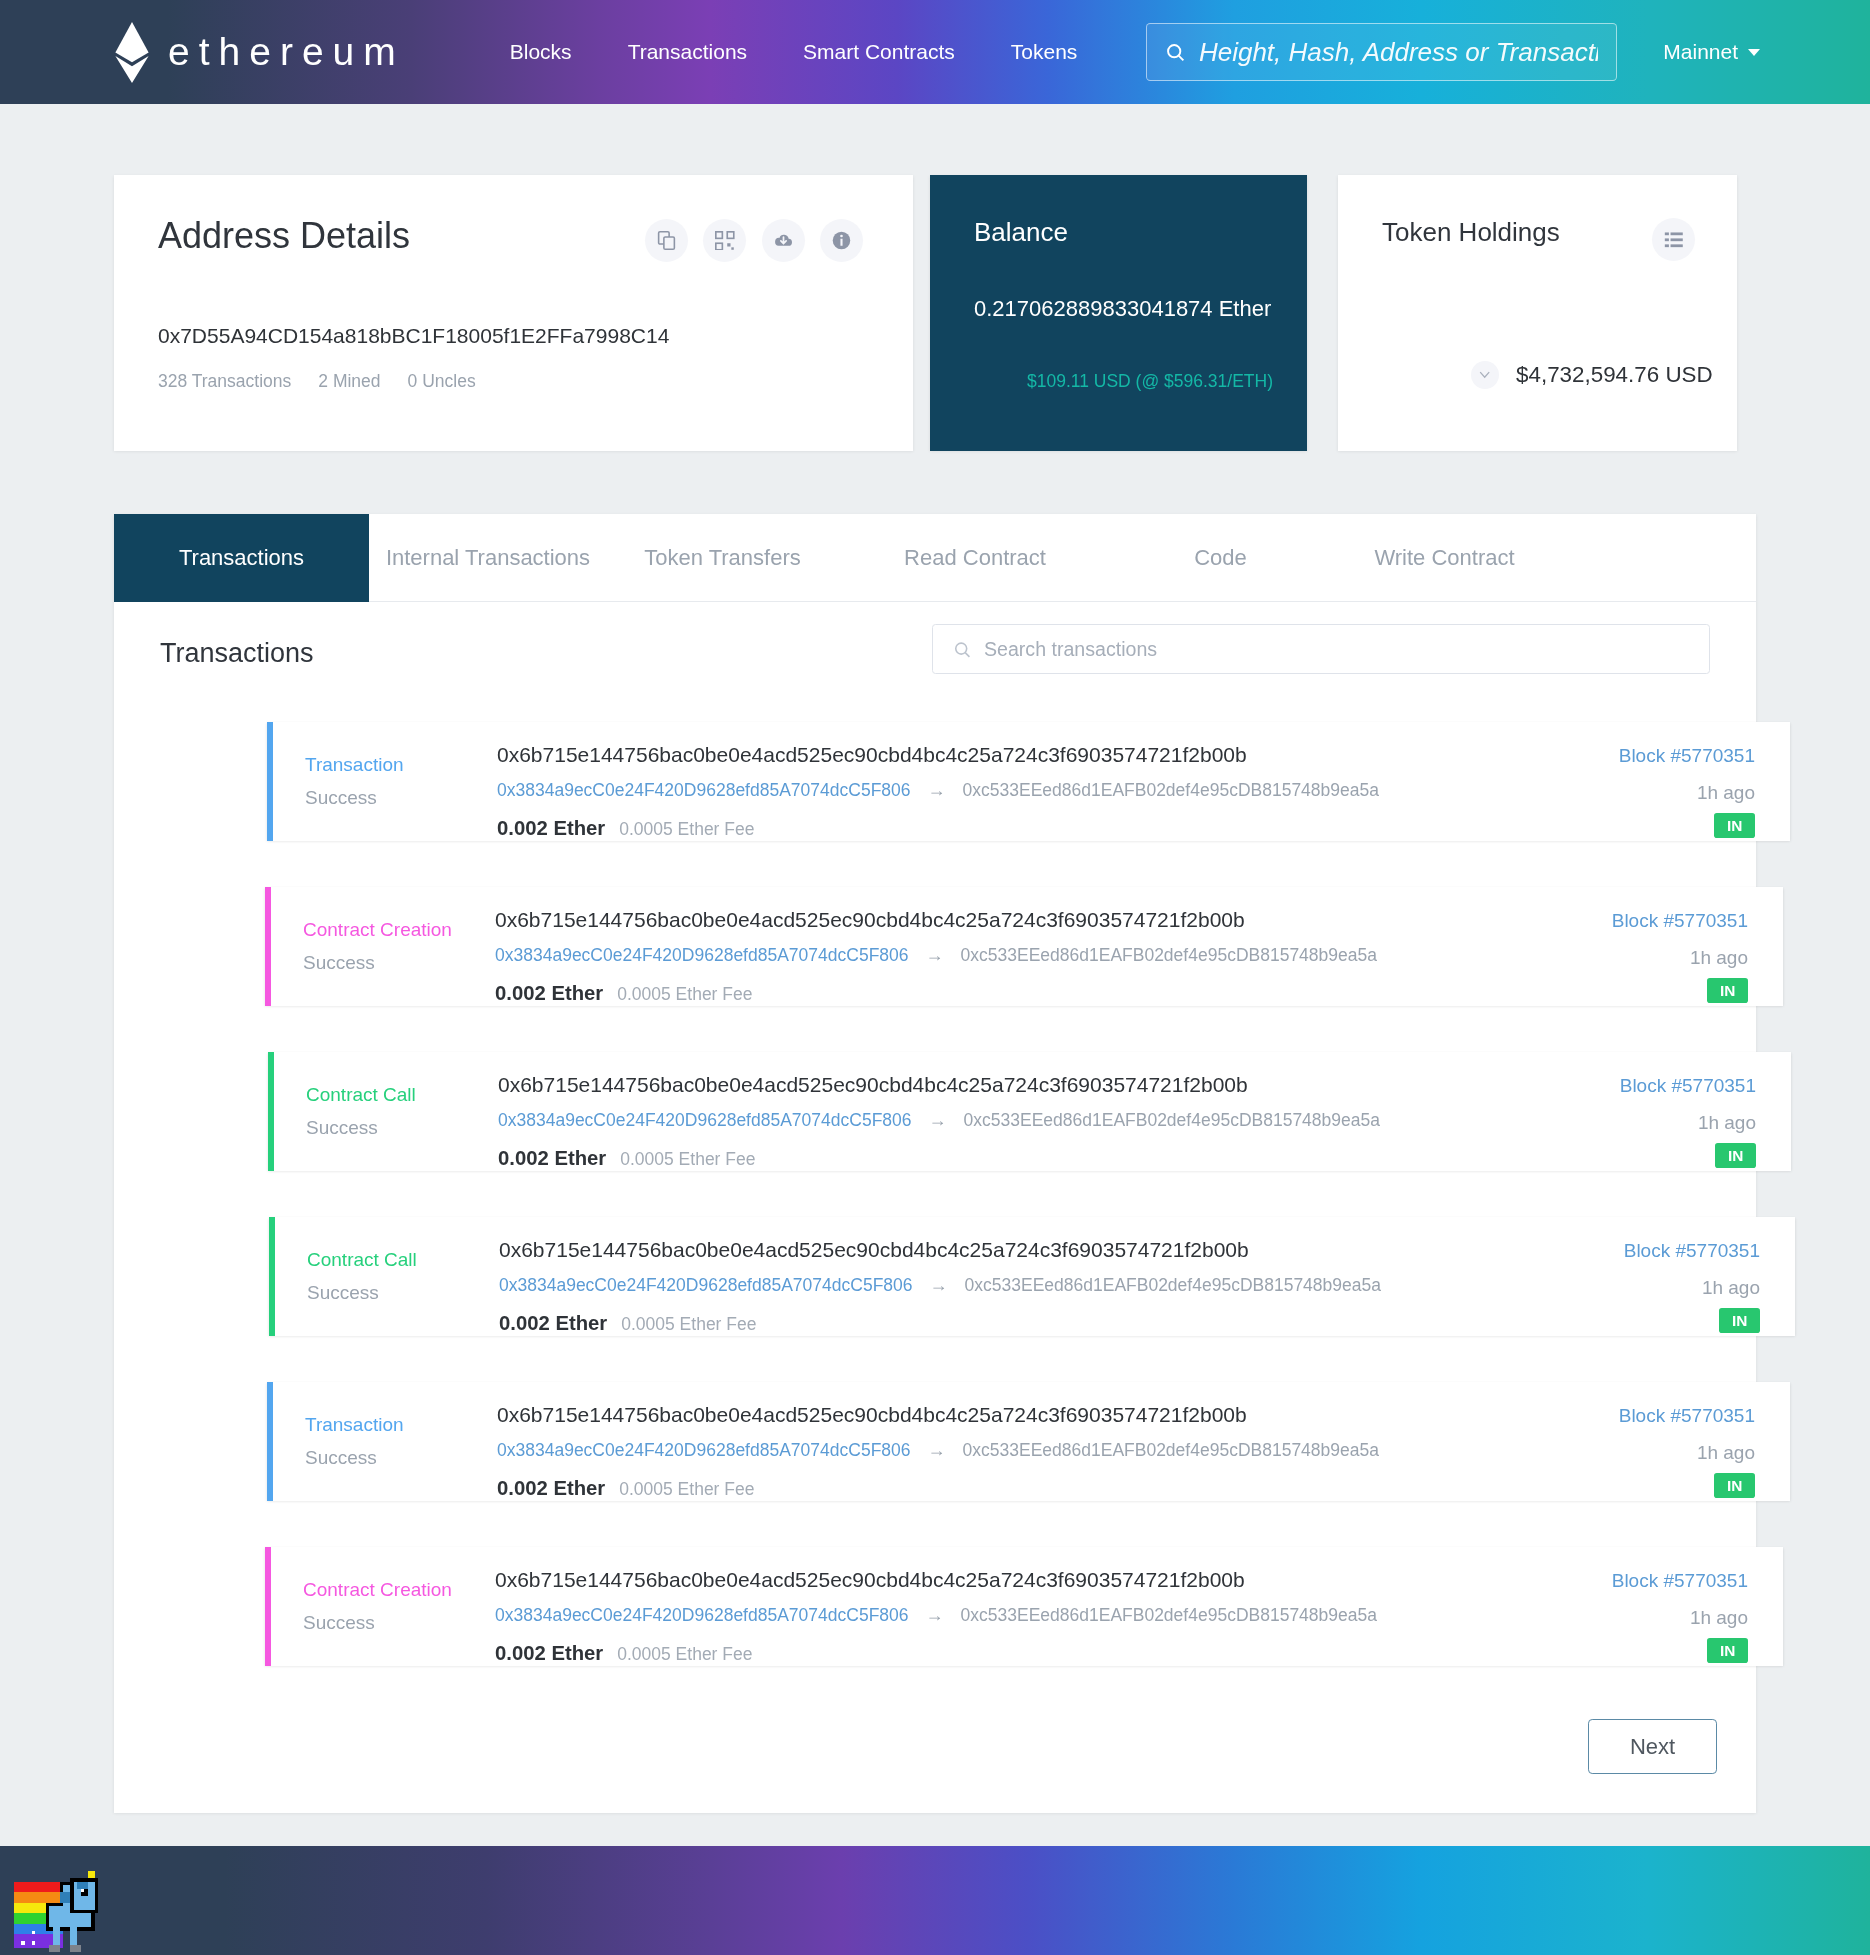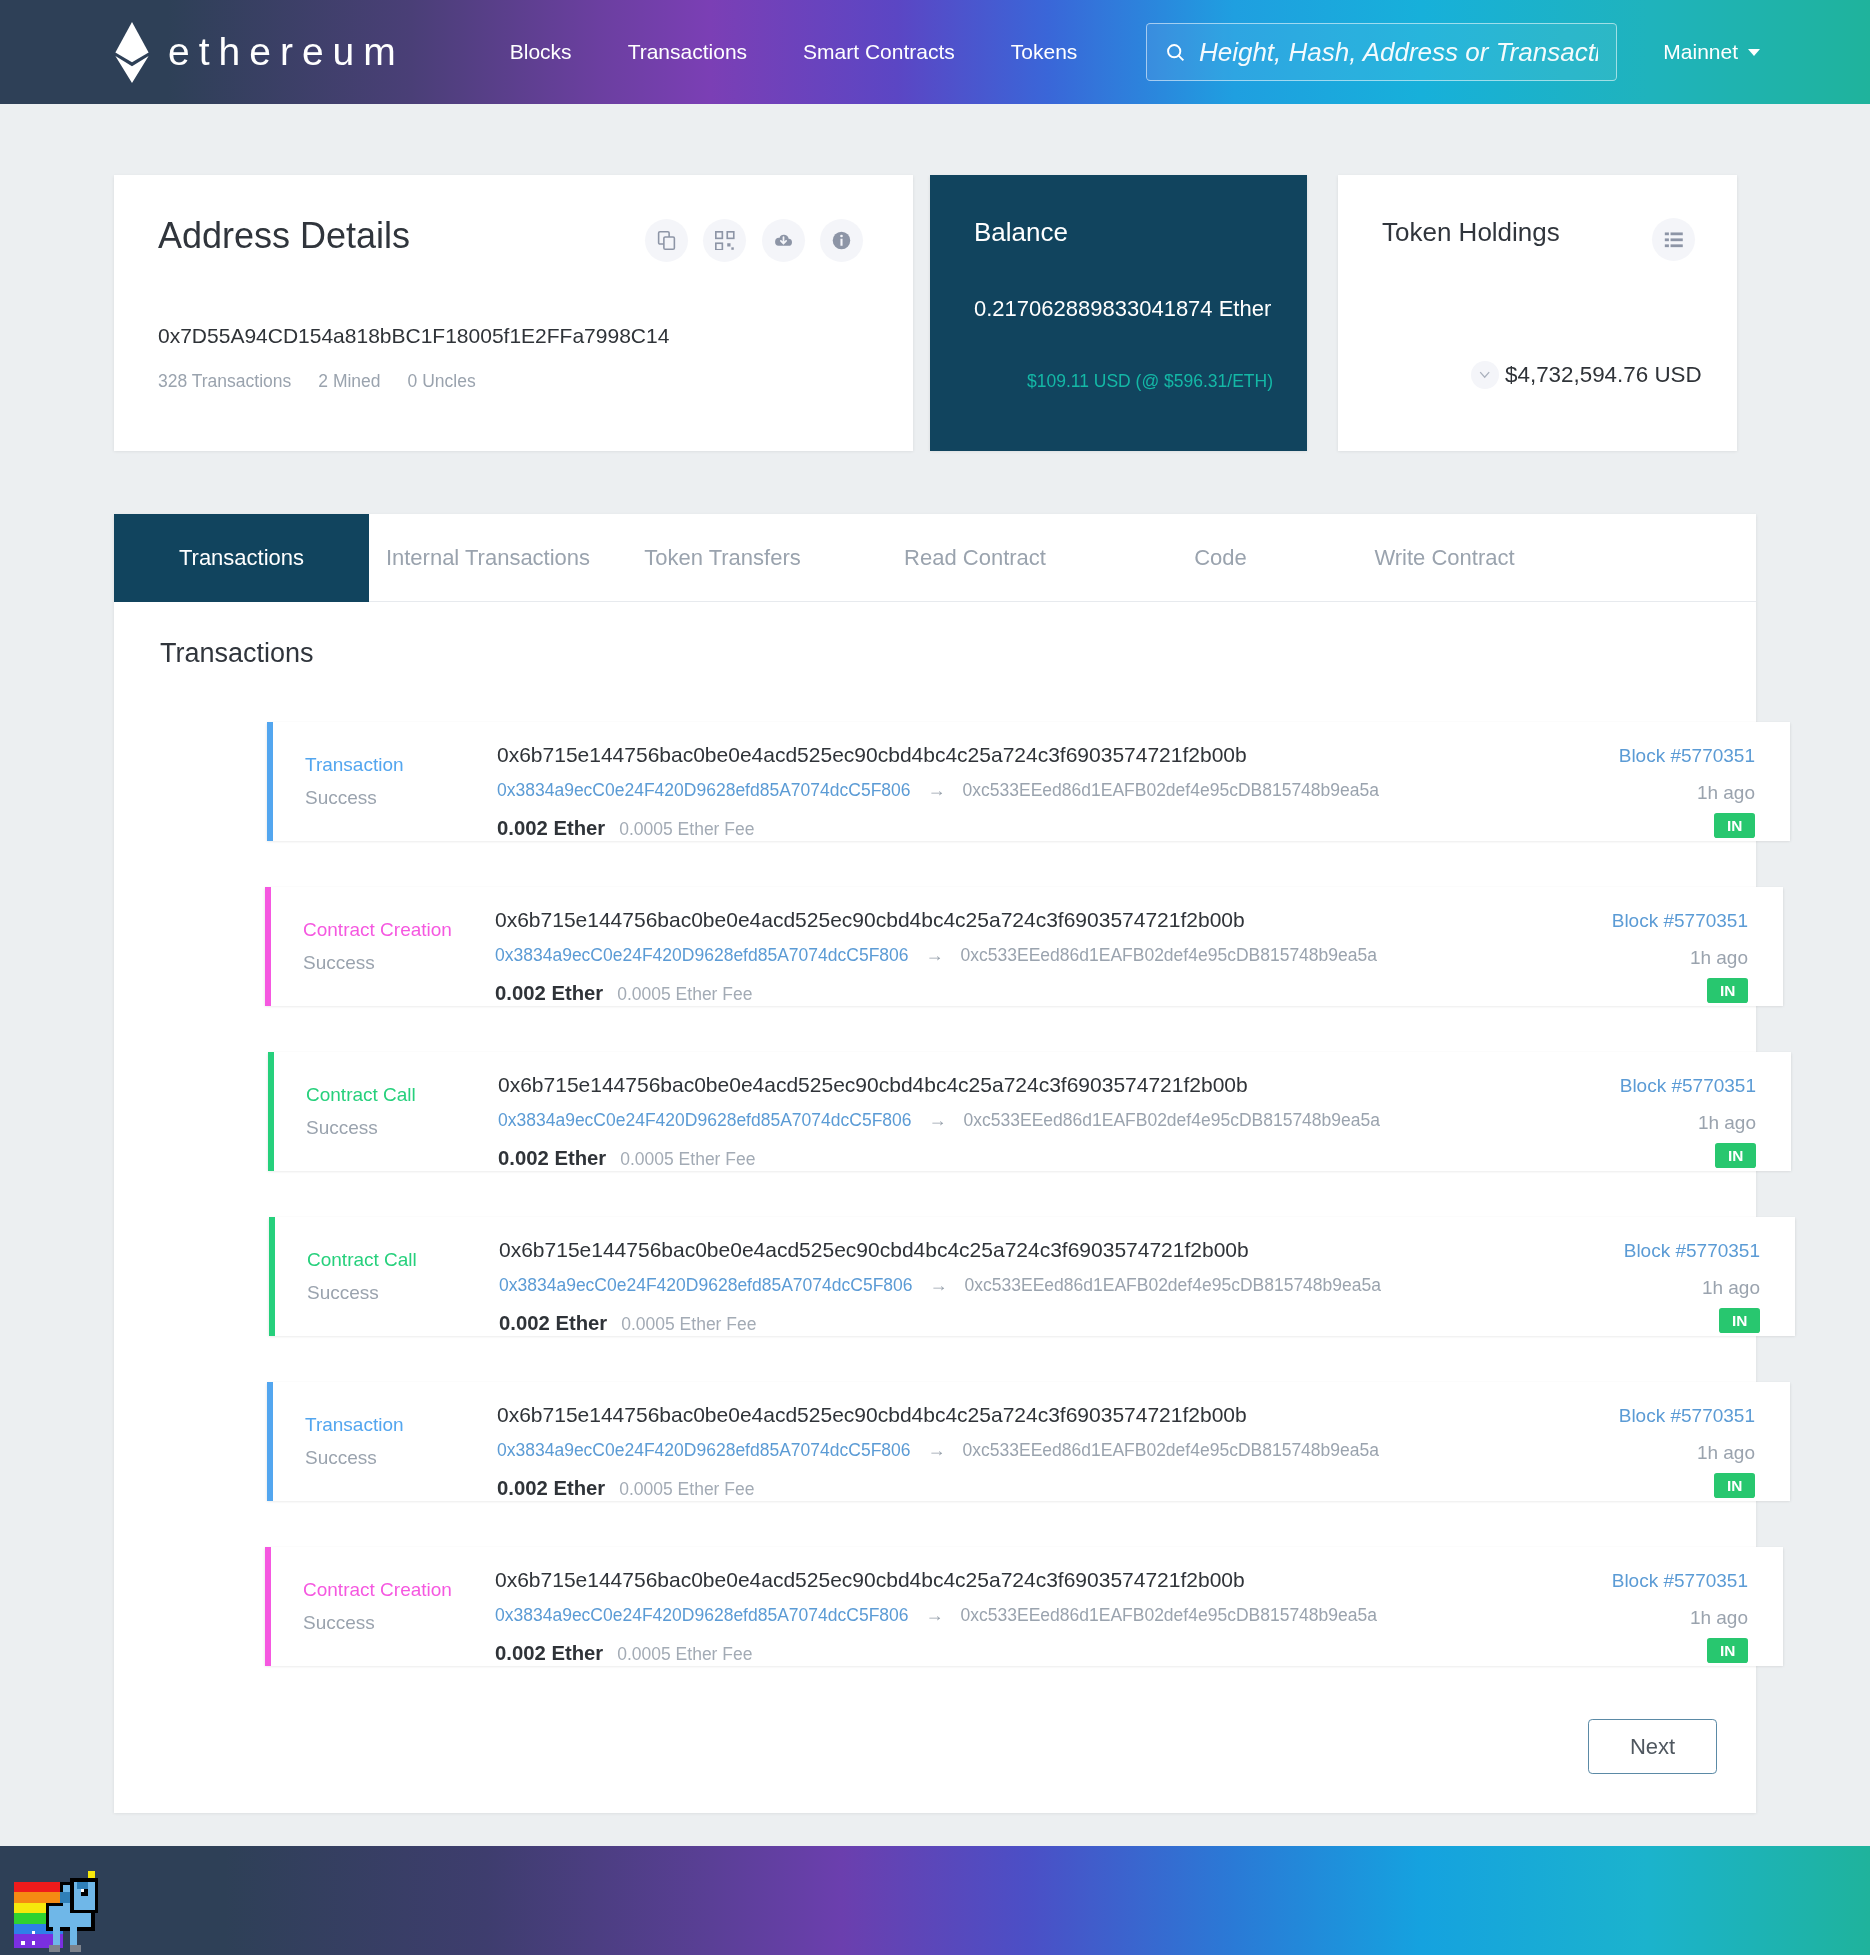--- a/index.html
+++ b/index.html
@@ -150,21 +150,21 @@
     font-size: 26px; color: #30353c; font-weight: 400;
   }
   .tok-icon-circle {
     position: absolute; right: 42px; top: 43px;
     width: 43px; height: 43px; border-radius: 50%;
     background: #f4f5f9;
     display: flex; align-items: center; justify-content: center;
   }
   .tok-value-row {
     position: absolute; left: 133px; top: 186px;
-    display: flex; align-items: center; gap: 6px;
+    display: flex; align-items: center; gap: 17px;
   }
   .tok-chev {
     width: 28px; height: 28px; border-radius: 50%;
     background: #f4f5f9;
     display: flex; align-items: center; justify-content: center;
   }
   .tok-value { font-size: 22.4px; color: #2f3338; font-weight: 400; }
 
   
   .panel {
@@ -421,20 +421,27 @@
     <div class="tab active">Transactions</div>
     <div class="tab t1">Internal Transactions</div>
     <div class="tab t2">Token Transfers</div>
     <div class="tab t4">Read Contract</div>
     <div class="tab t3">Code</div>
     <div class="tab t5">Write Contract</div>
   </div>
 
   <div class="panel-head">
     <div class="panel-title">Transactions</div>
+    <div class="tx-search">
+      <svg width="19.6" height="19.6" viewBox="0 0 24 24" fill="none" stroke="#bcc3cd" stroke-width="2">
+        <circle cx="10.5" cy="10.5" r="7"></circle>
+          <line x1="15.6" y1="15.6" x2="21" y2="21"></line>
+      </svg>
+      <input type="text" placeholder="Search transactions" style="">
+    </div>
   </div>
 
   <div class="tx-list" id="tx-list">
       <div class="tx-row" style="margin-left: 105px; width: 1523px;">
         <span class="tx-bar" style="background: rgb(83, 166, 239);"></span>
         <span class="tx-type" style="color: rgb(83, 166, 239);">Transaction</span>
         <span class="tx-status">Success</span>
         <span class="tx-hash">0x6b715e144756bac0be0e4acd525ec90cbd4bc4c25a724c3f6903574721f2b00b</span>
         <span class="tx-addrs">
           <span class="tx-from">0x3834a9ecC0e24F420D9628efd85A7074dcC5F806</span>

